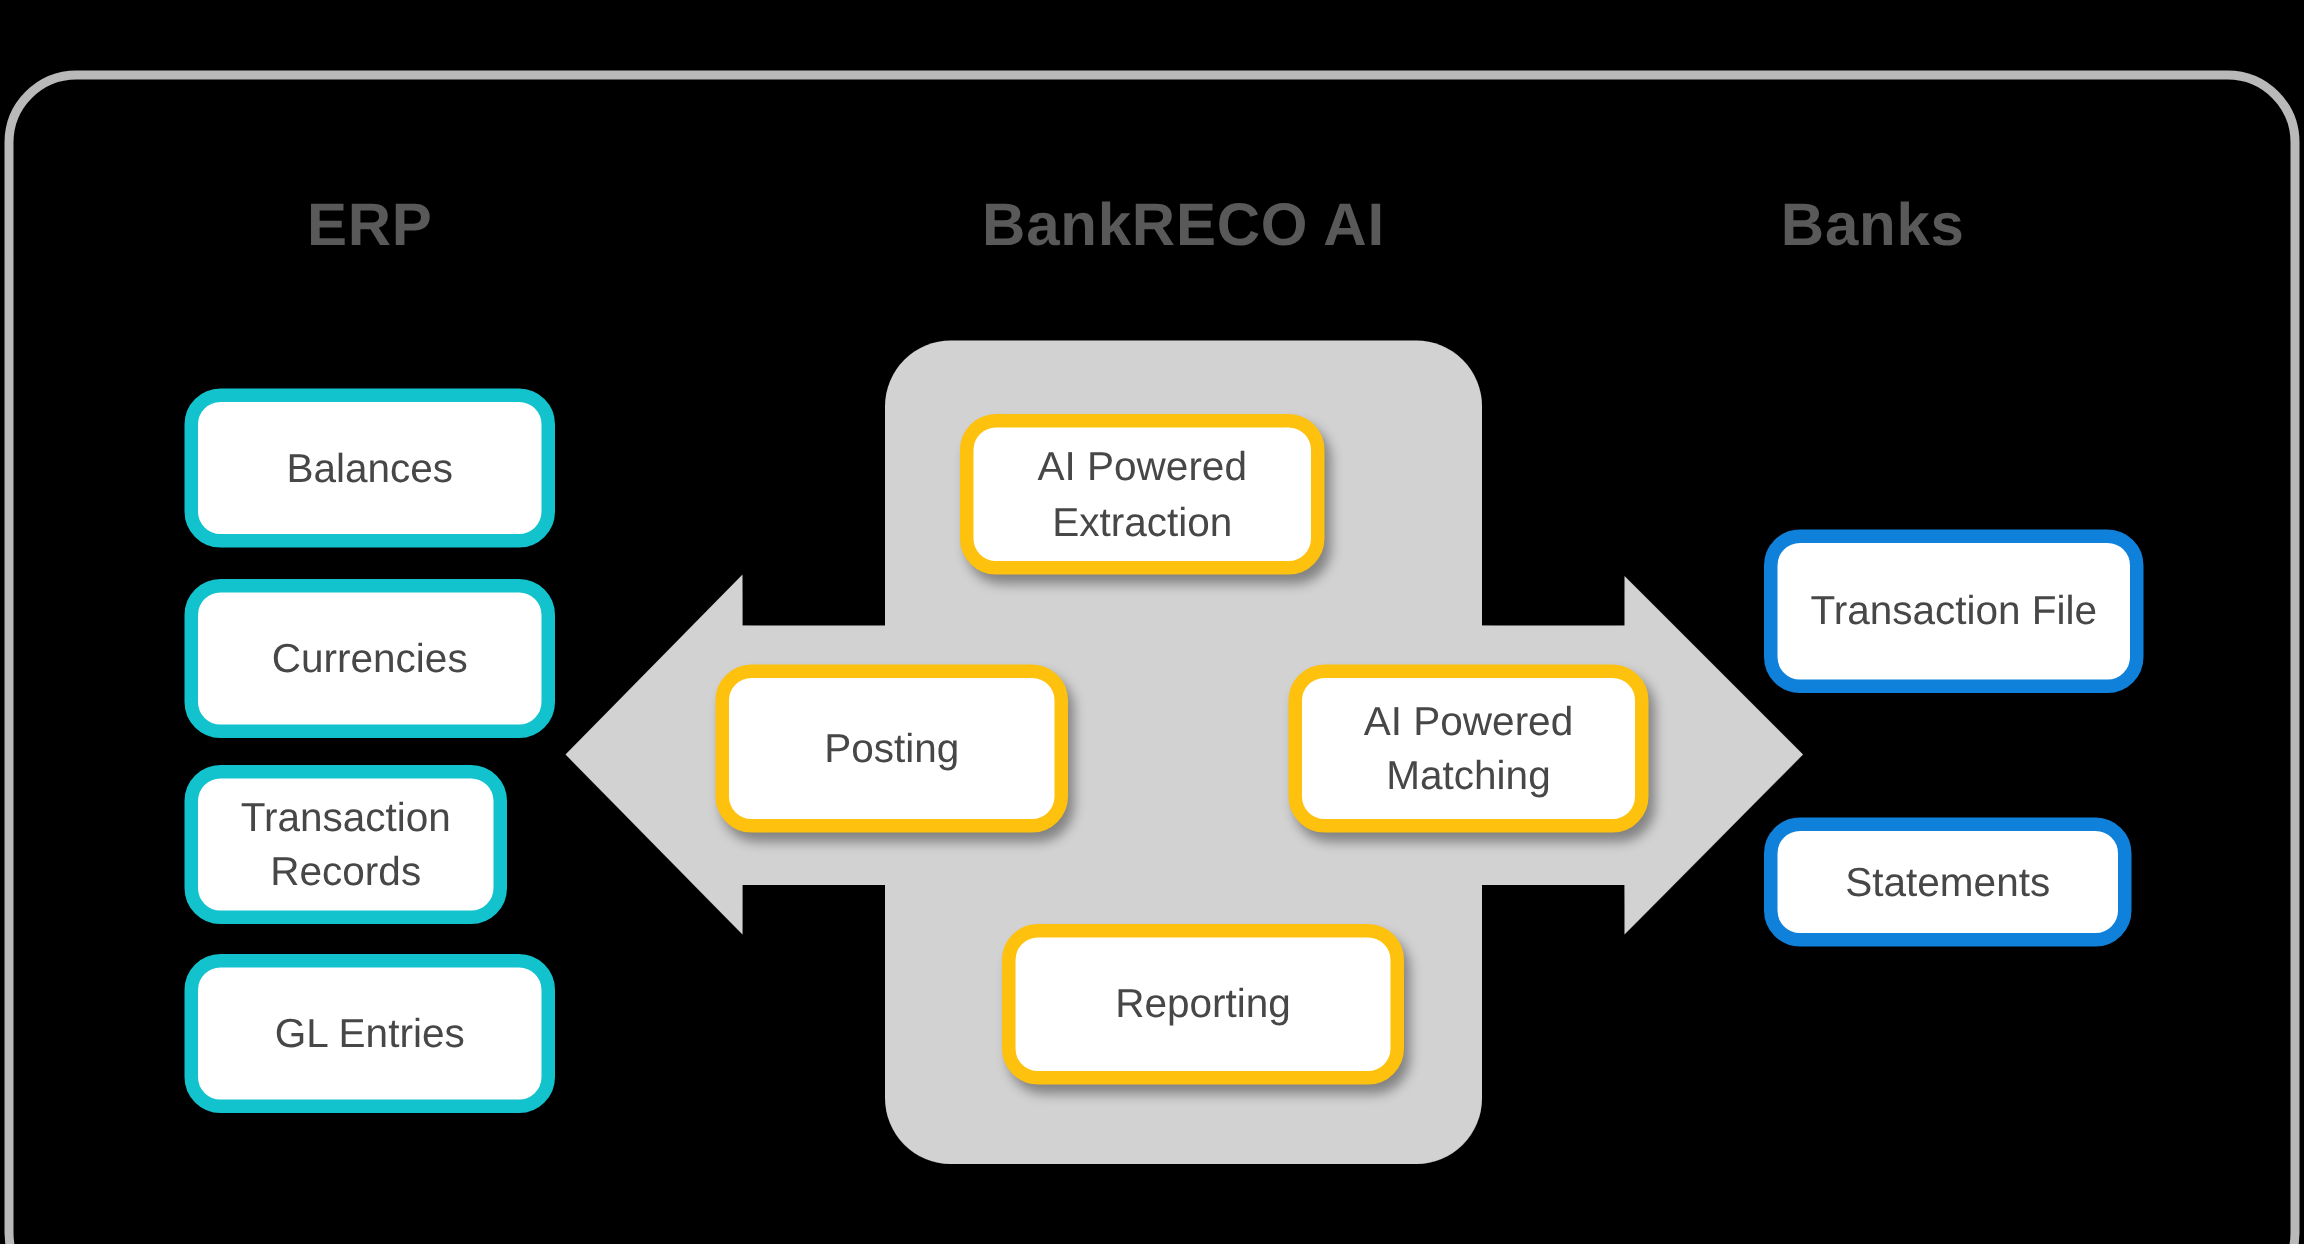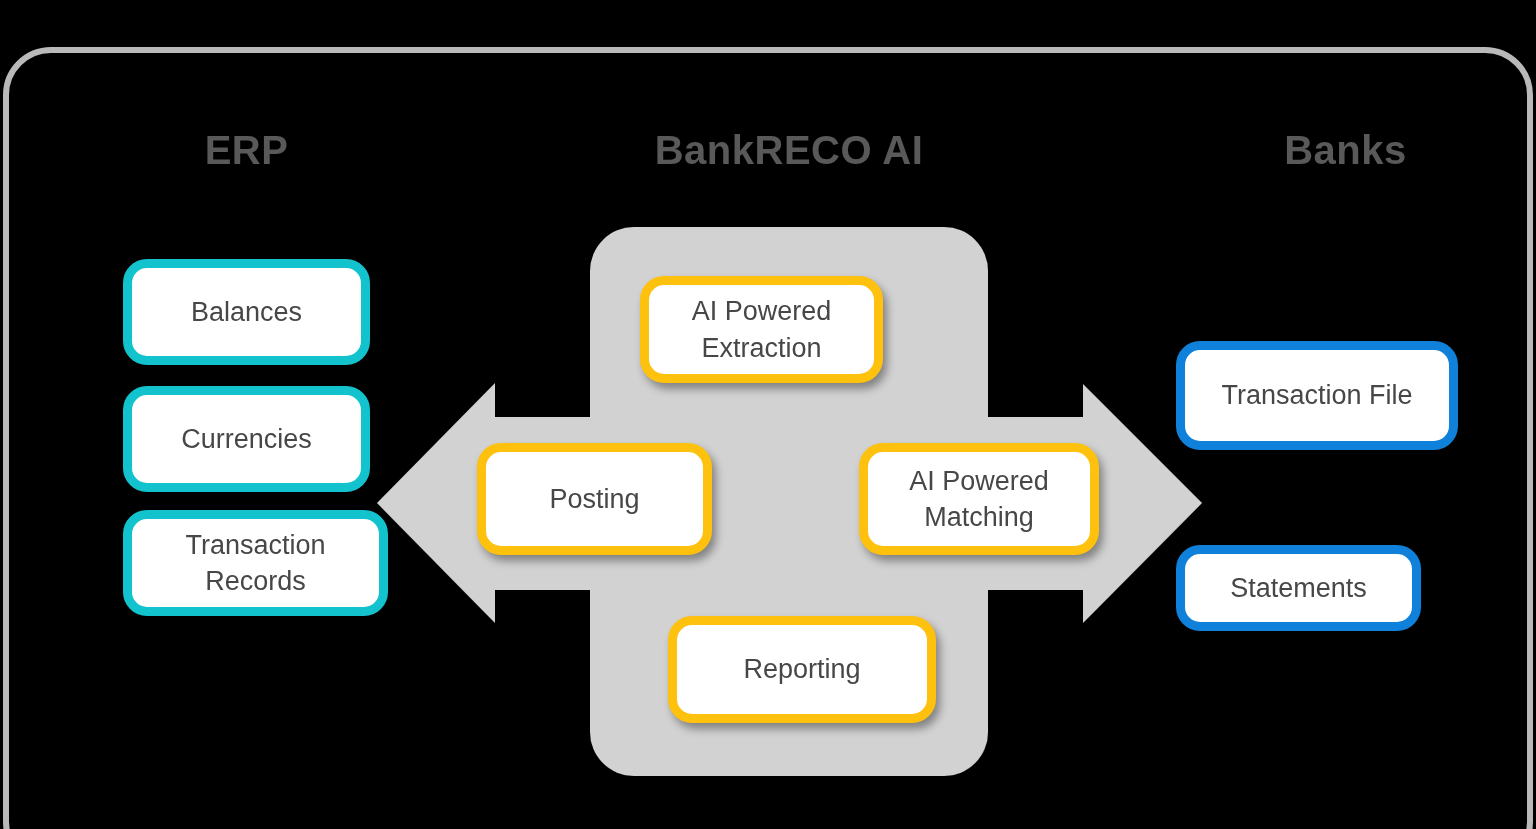--- a/index.html
+++ b/index.html
@@ -39,36 +39,36 @@
     box-shadow:4px 6px 8px rgba(0,0,0,0.38);
     padding:0 10px;
   }
   .box.teal{border:9px solid #12c3ce;}
   .box.gold{border:9px solid #fec10d;}
   .box.blue{border:9px solid #0f81da;}
 
   
   #box-balances{left:123px;top:215px;width:247px;height:106px;}
   #box-currencies{left:123px;top:342px;width:247px;height:106px;}
-  #box-transaction-records{left:123px;top:466px;width:265px;height:106px;}
+  #box-transaction-records{left:123px;top:466px;width:215px;height:106px;}
   #box-gl-entries{left:123px;top:592px;width:247px;height:106px;}
 
   
   #box-extraction{left:640px;top:232px;width:243px;height:107px;}
   #box-posting{left:477px;top:399px;width:235px;height:112px;}
   #box-matching{left:859px;top:399px;width:240px;height:112px;}
   #box-reporting{left:668px;top:572px;width:268px;height:107px;text-align:right;}
 
   
-  #box-transaction-file{left:1176px;top:297px;width:282px;height:109px;}
+  #box-transaction-file{left:1176px;top:309px;width:253px;height:109px;}
   #box-statements{left:1176px;top:501px;width:245px;height:86px;}
 
   #title-erp{left:123px;width:247px;}
   #title-center{left:589px;width:400px;}
-  #title-banks{left:1224px;width:243px;}
+  #title-banks{left:1127px;width:243px;}
 </style>
 </head>
 <body>
 
 <div class="canvas">
 
   <div class="frame"></div>
 
   <svg class="shapes" width="1536" height="829" viewBox="0 0 1536 829">
     <defs>
@@ -83,20 +83,21 @@
     </g>
   </svg>
 
   <div class="col-title" id="title-erp">ERP</div>
   <div class="col-title" id="title-center">BankRECO AI</div>
   <div class="col-title" id="title-banks">Banks</div>
 
   <div class="box teal" id="box-balances">Balances</div>
   <div class="box teal" id="box-currencies">Currencies</div>
   <div class="box teal" id="box-transaction-records">Transaction Records</div>
+  <div class="box teal" id="box-gl-entries">GL Entries</div>
 
   <div class="box gold" id="box-extraction">AI Powered Extraction</div>
   <div class="box gold" id="box-posting">Posting</div>
   <div class="box gold" id="box-matching">AI Powered Matching</div>
   <div class="box gold" id="box-reporting">Reporting</div>
 
   <div class="box blue" id="box-transaction-file">Transaction File</div>
   <div class="box blue" id="box-statements">Statements</div>
 
 </div>

